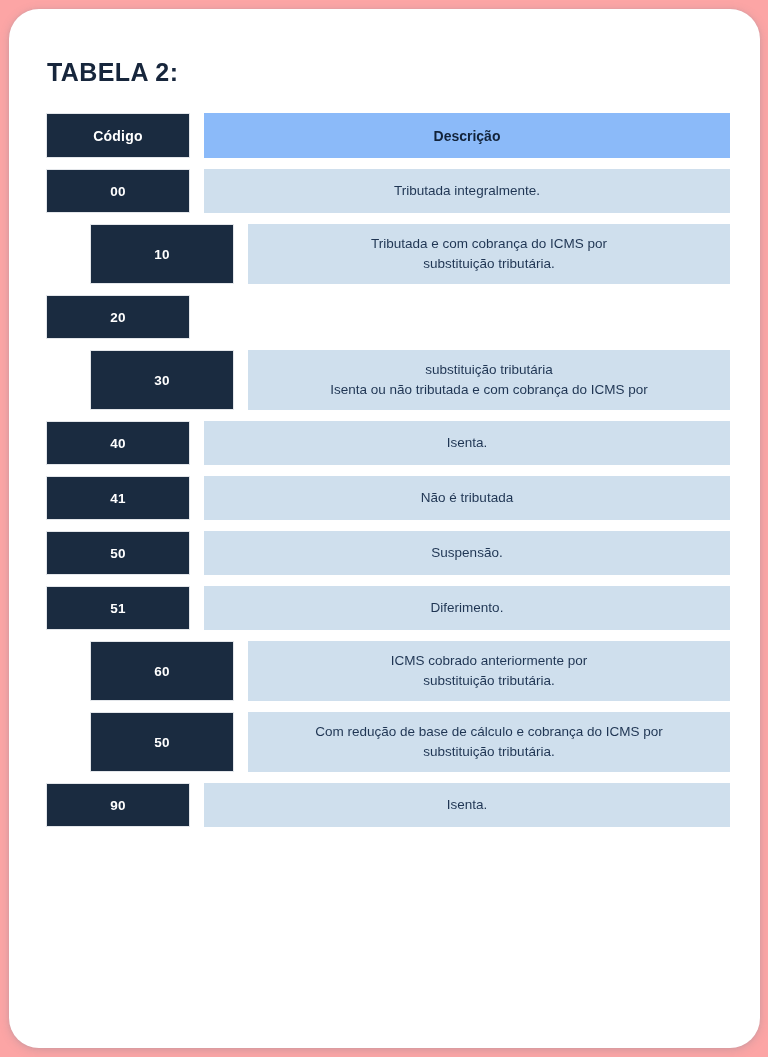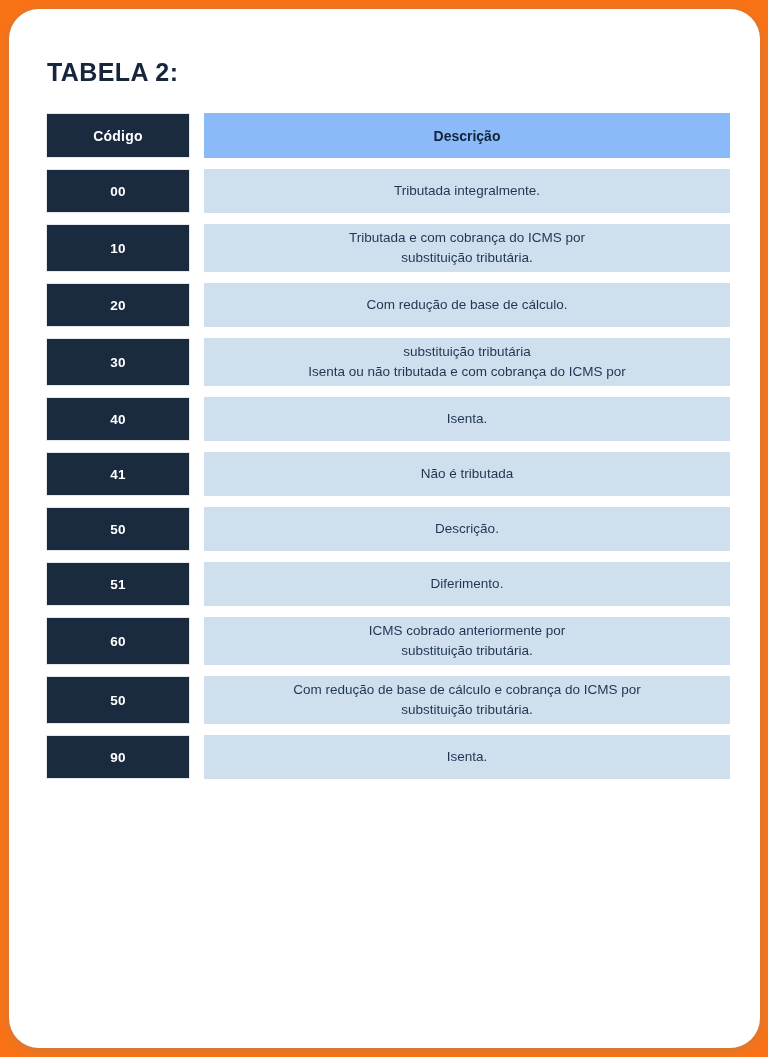--- a/index.html
+++ b/index.html
@@ -12,21 +12,21 @@
     height: 1057px;
     background: #ffffff;
     font-family: "Liberation Sans", "DejaVu Sans", sans-serif;
     overflow: hidden;
   }
 
   .page-canvas {
     position: relative;
     width: 768px;
     height: 1057px;
-    background: #f97316;
+    background: #fca5a5;
     box-sizing: border-box;
   }
 
   
   .card {
     position: absolute;
     left: 9px;
     top: 9px;
     width: 751px;
     height: 1039px;
@@ -116,21 +116,21 @@
   .tbl-row.header .cell-desc {
     background: #8bbaf9;
     color: #12233a;
     font-weight: bold;
     font-size: 14px;
   }
 
   
   .tbl-row.header  { height: 45px; }
   .tbl-row.r1line  { height: 44px; }
-  .tbl-row.r2line  { height: 48px; }
+  .tbl-row.r2line  { height: 60px; margin-left: 44px; }
 
   .desc-line {
     display: block;
   }
 </style>
 </head>
 <body>
 
 <div class="page-canvas">
   <div class="card">
@@ -159,25 +159,20 @@
           <div class="cell-desc">
             <span>
               <span class="desc-line">Tributada e com cobrança do ICMS por</span>
               <span class="desc-line">substituição tributária.</span>
             </span>
           </div>
         </div>
 
         <div class="tbl-row r1line">
           <div class="cell-code">20</div>
-          <div class="cell-desc">
-            <span>
-                <span class="desc-line">Com redução de base de cálculo.</span>
-              </span>
-          </div>
         </div>
 
         <div class="tbl-row r2line">
           <div class="cell-code">30</div>
           <div class="cell-desc">
             <span>
               <span class="desc-line">substituição tributária</span>
               <span class="desc-line">Isenta ou não tributada e com cobrança do ICMS por</span>
             </span>
           </div>
@@ -198,21 +193,21 @@
             <span>
                 <span class="desc-line">Não é tributada</span>
               </span>
           </div>
         </div>
 
         <div class="tbl-row r1line">
           <div class="cell-code">50</div>
           <div class="cell-desc">
             <span>
-                <span class="desc-line">Descrição.</span>
+                <span class="desc-line">Suspensão.</span>
               </span>
           </div>
         </div>
 
         <div class="tbl-row r1line">
           <div class="cell-code">51</div>
           <div class="cell-desc">
             <span>
                 <span class="desc-line">Diferimento.</span>
               </span>

